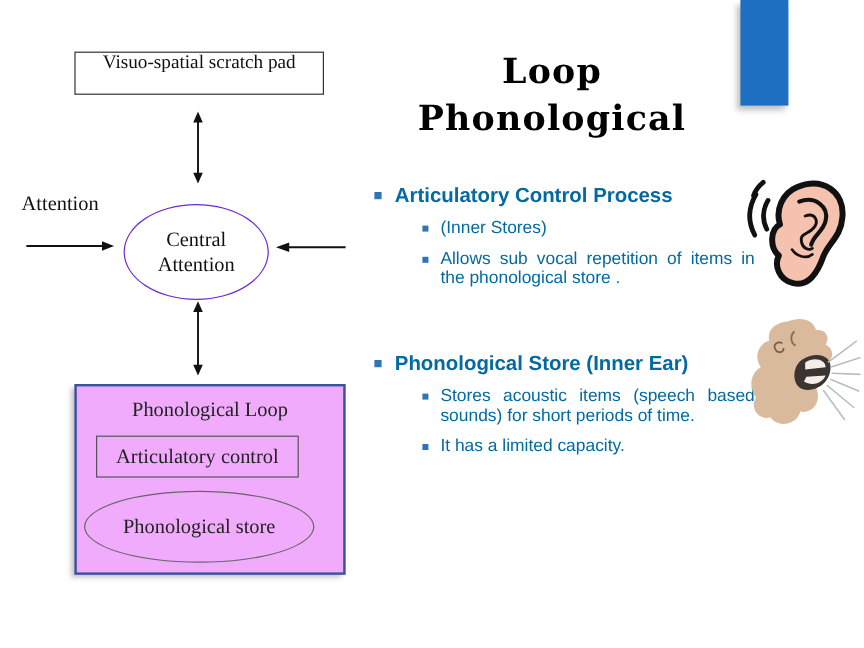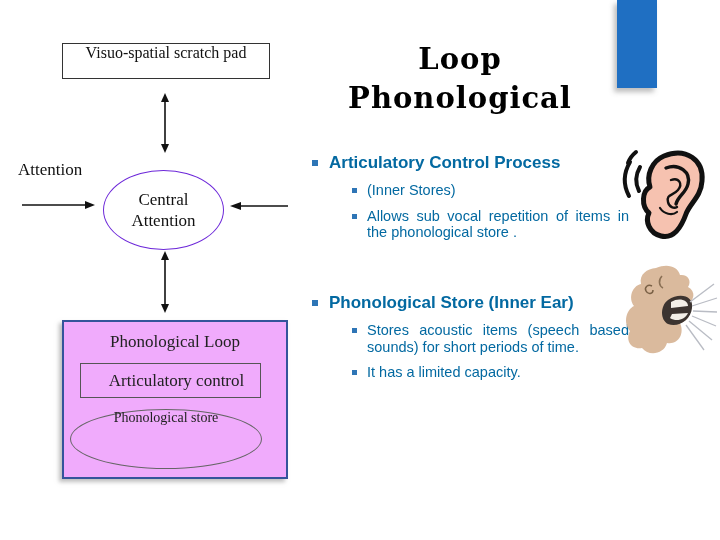--- a/index.html
+++ b/index.html
@@ -36,27 +36,27 @@
   
   .loop-box{
     position:absolute;left:62px;top:320px;width:222px;height:155px;
     background:#f0abfc;border:2px solid #35549B;
     box-shadow:-3px 3px 4px rgba(130,130,130,0.5);
   }
   .loop-title{margin-top:10px;text-align:center;font-size:17px;color:#222;}
   .artic-box{
     position:absolute;left:16px;top:41px;width:167px;height:33px;
     border:1px solid #555;display:flex;align-items:center;justify-content:center;
-    font-size:17px;color:#222;padding-left:12px;
+    font-size:17px;color:#222;
   }
   .store-ellipse{
     position:absolute;left:6px;top:87px;width:190px;height:58px;
     border:1px solid #666;border-radius:50%;
-    display:flex;justify-content:center;
-    font-size:14px;color:#222;
+    display:flex;align-items:center;justify-content:center;
+    font-size:17px;color:#222;
   }
   
   .section{position:absolute;left:312px;width:330px;color:#0369a1;}
   .sec1{top:153px;}
   .sec2{top:266px;margin-top:27px;}
   .head-row{display:flex;align-items:flex-start;}
   .bullet-sq{
     flex:0 0 auto;width:6px;height:6px;background:#2E75B6;margin:7px 11px 0 0;
   }
   .sub-sq{

